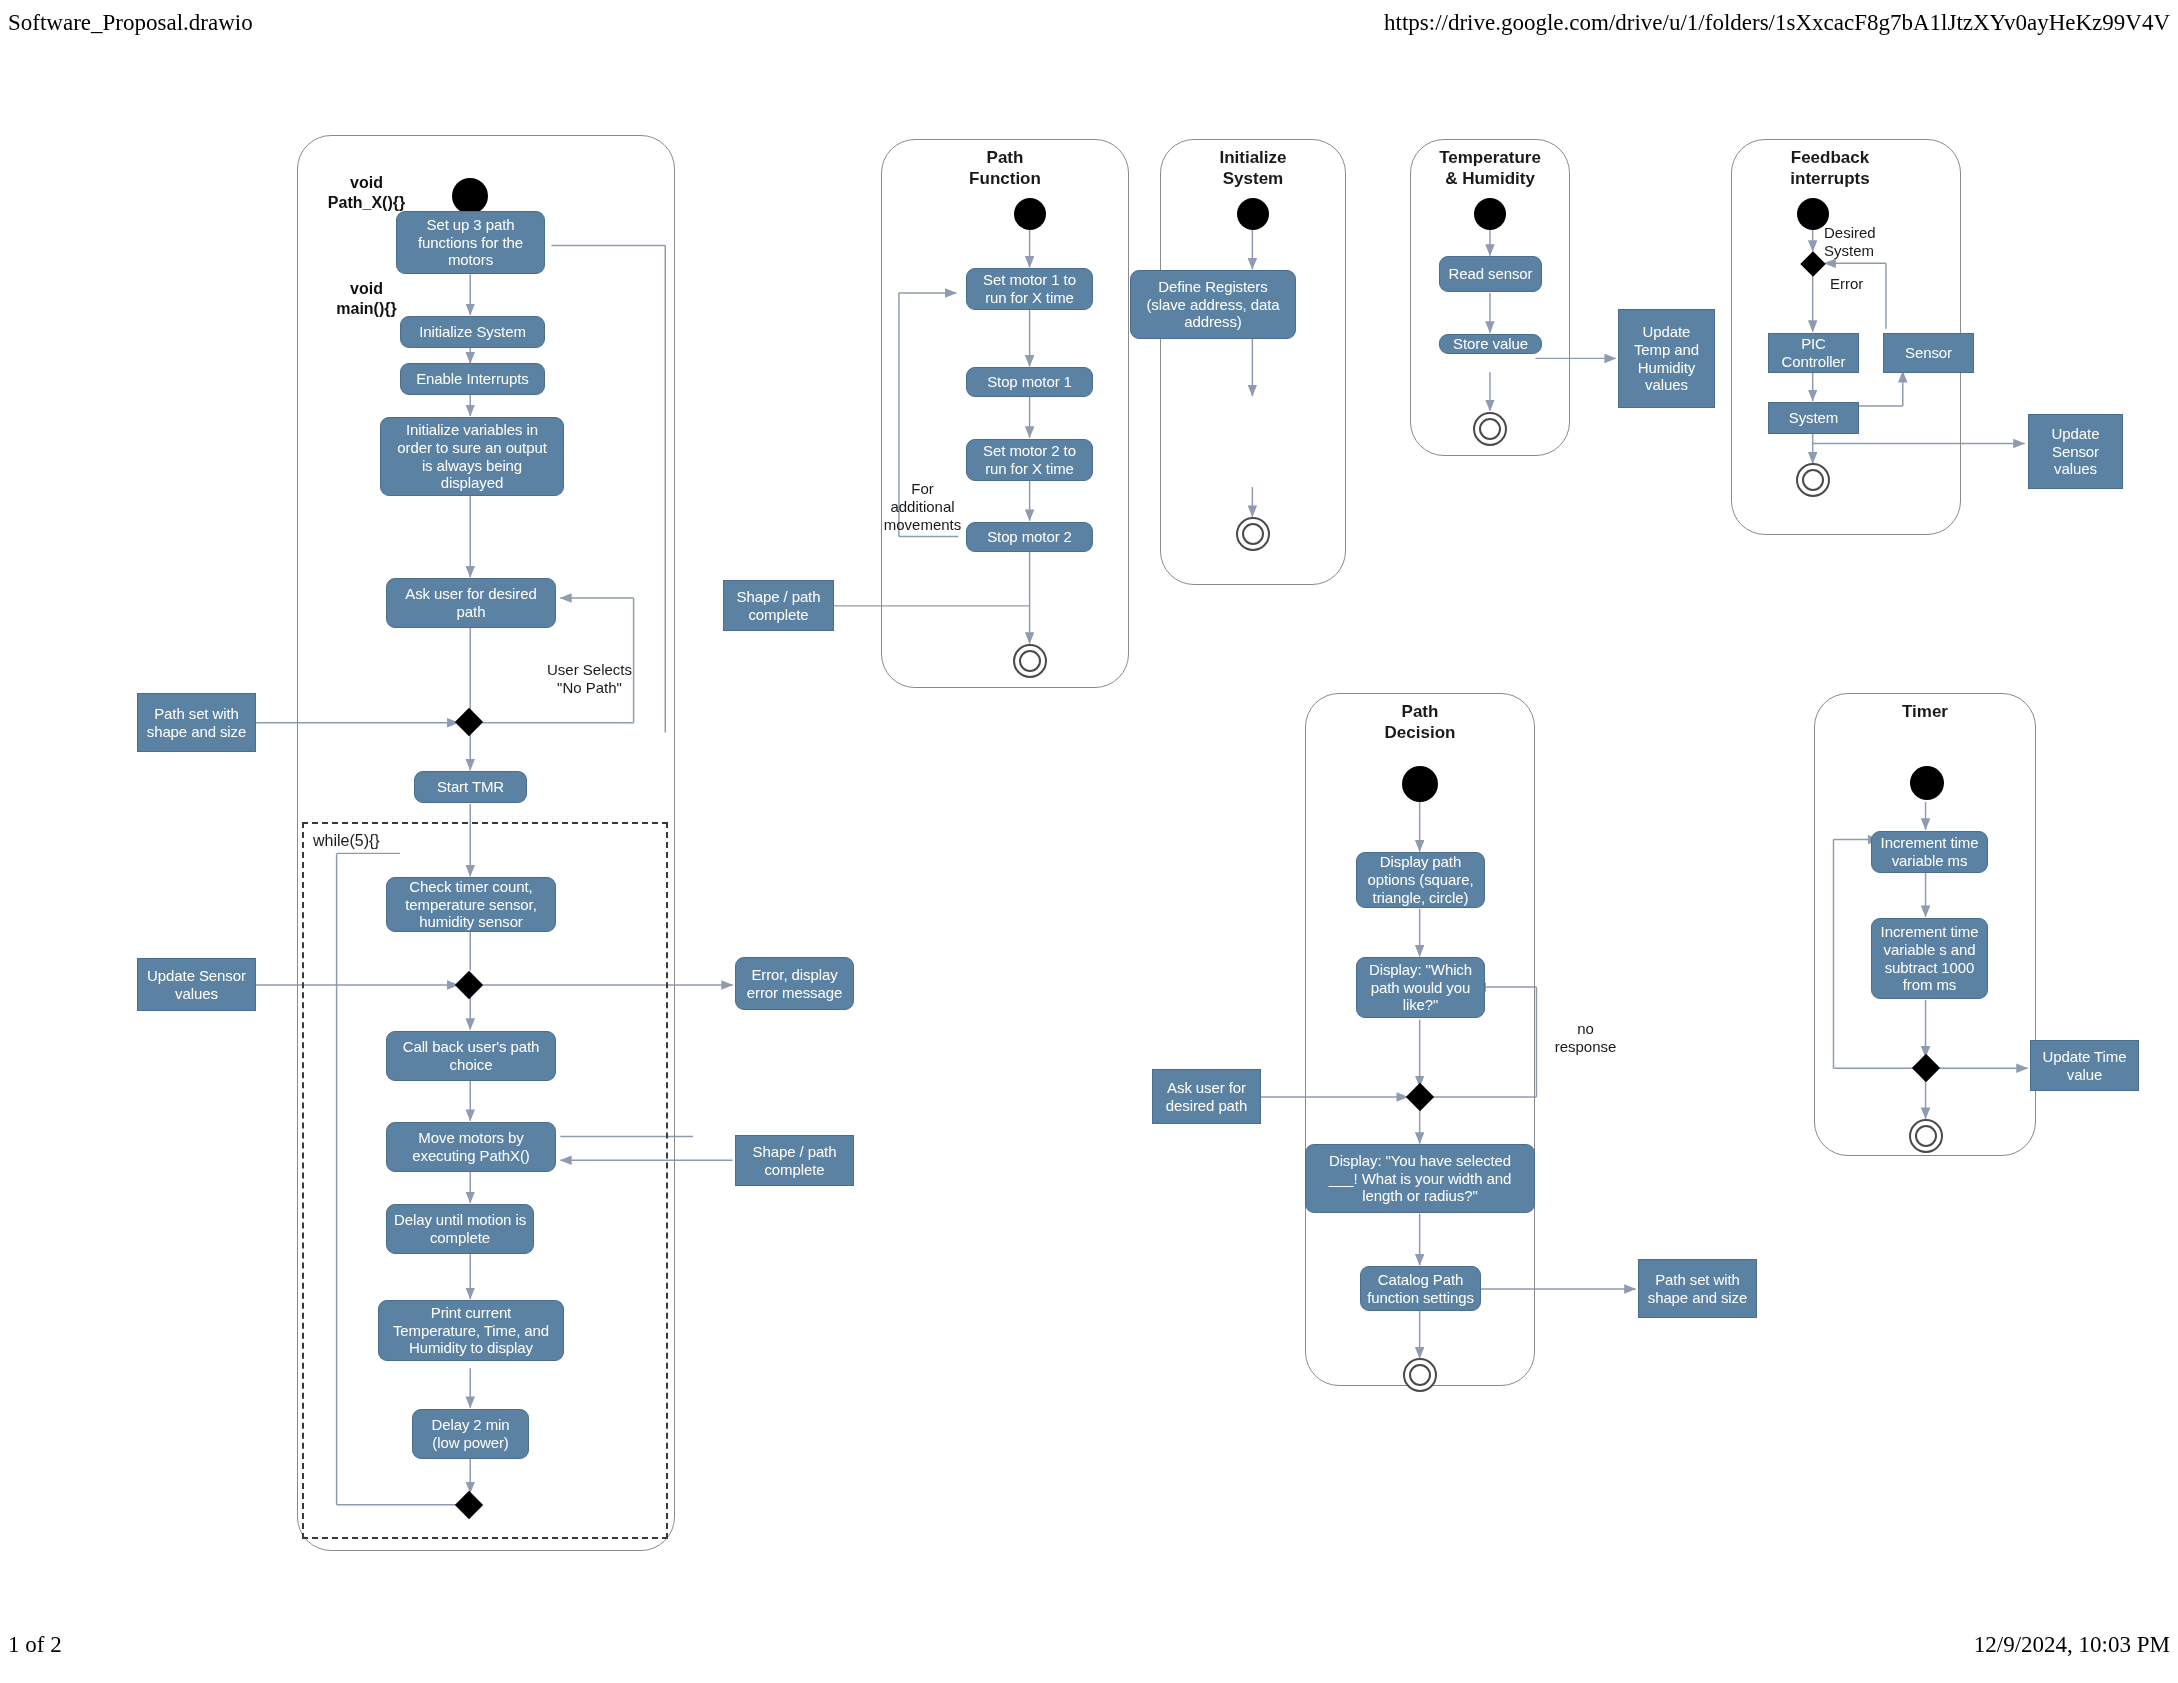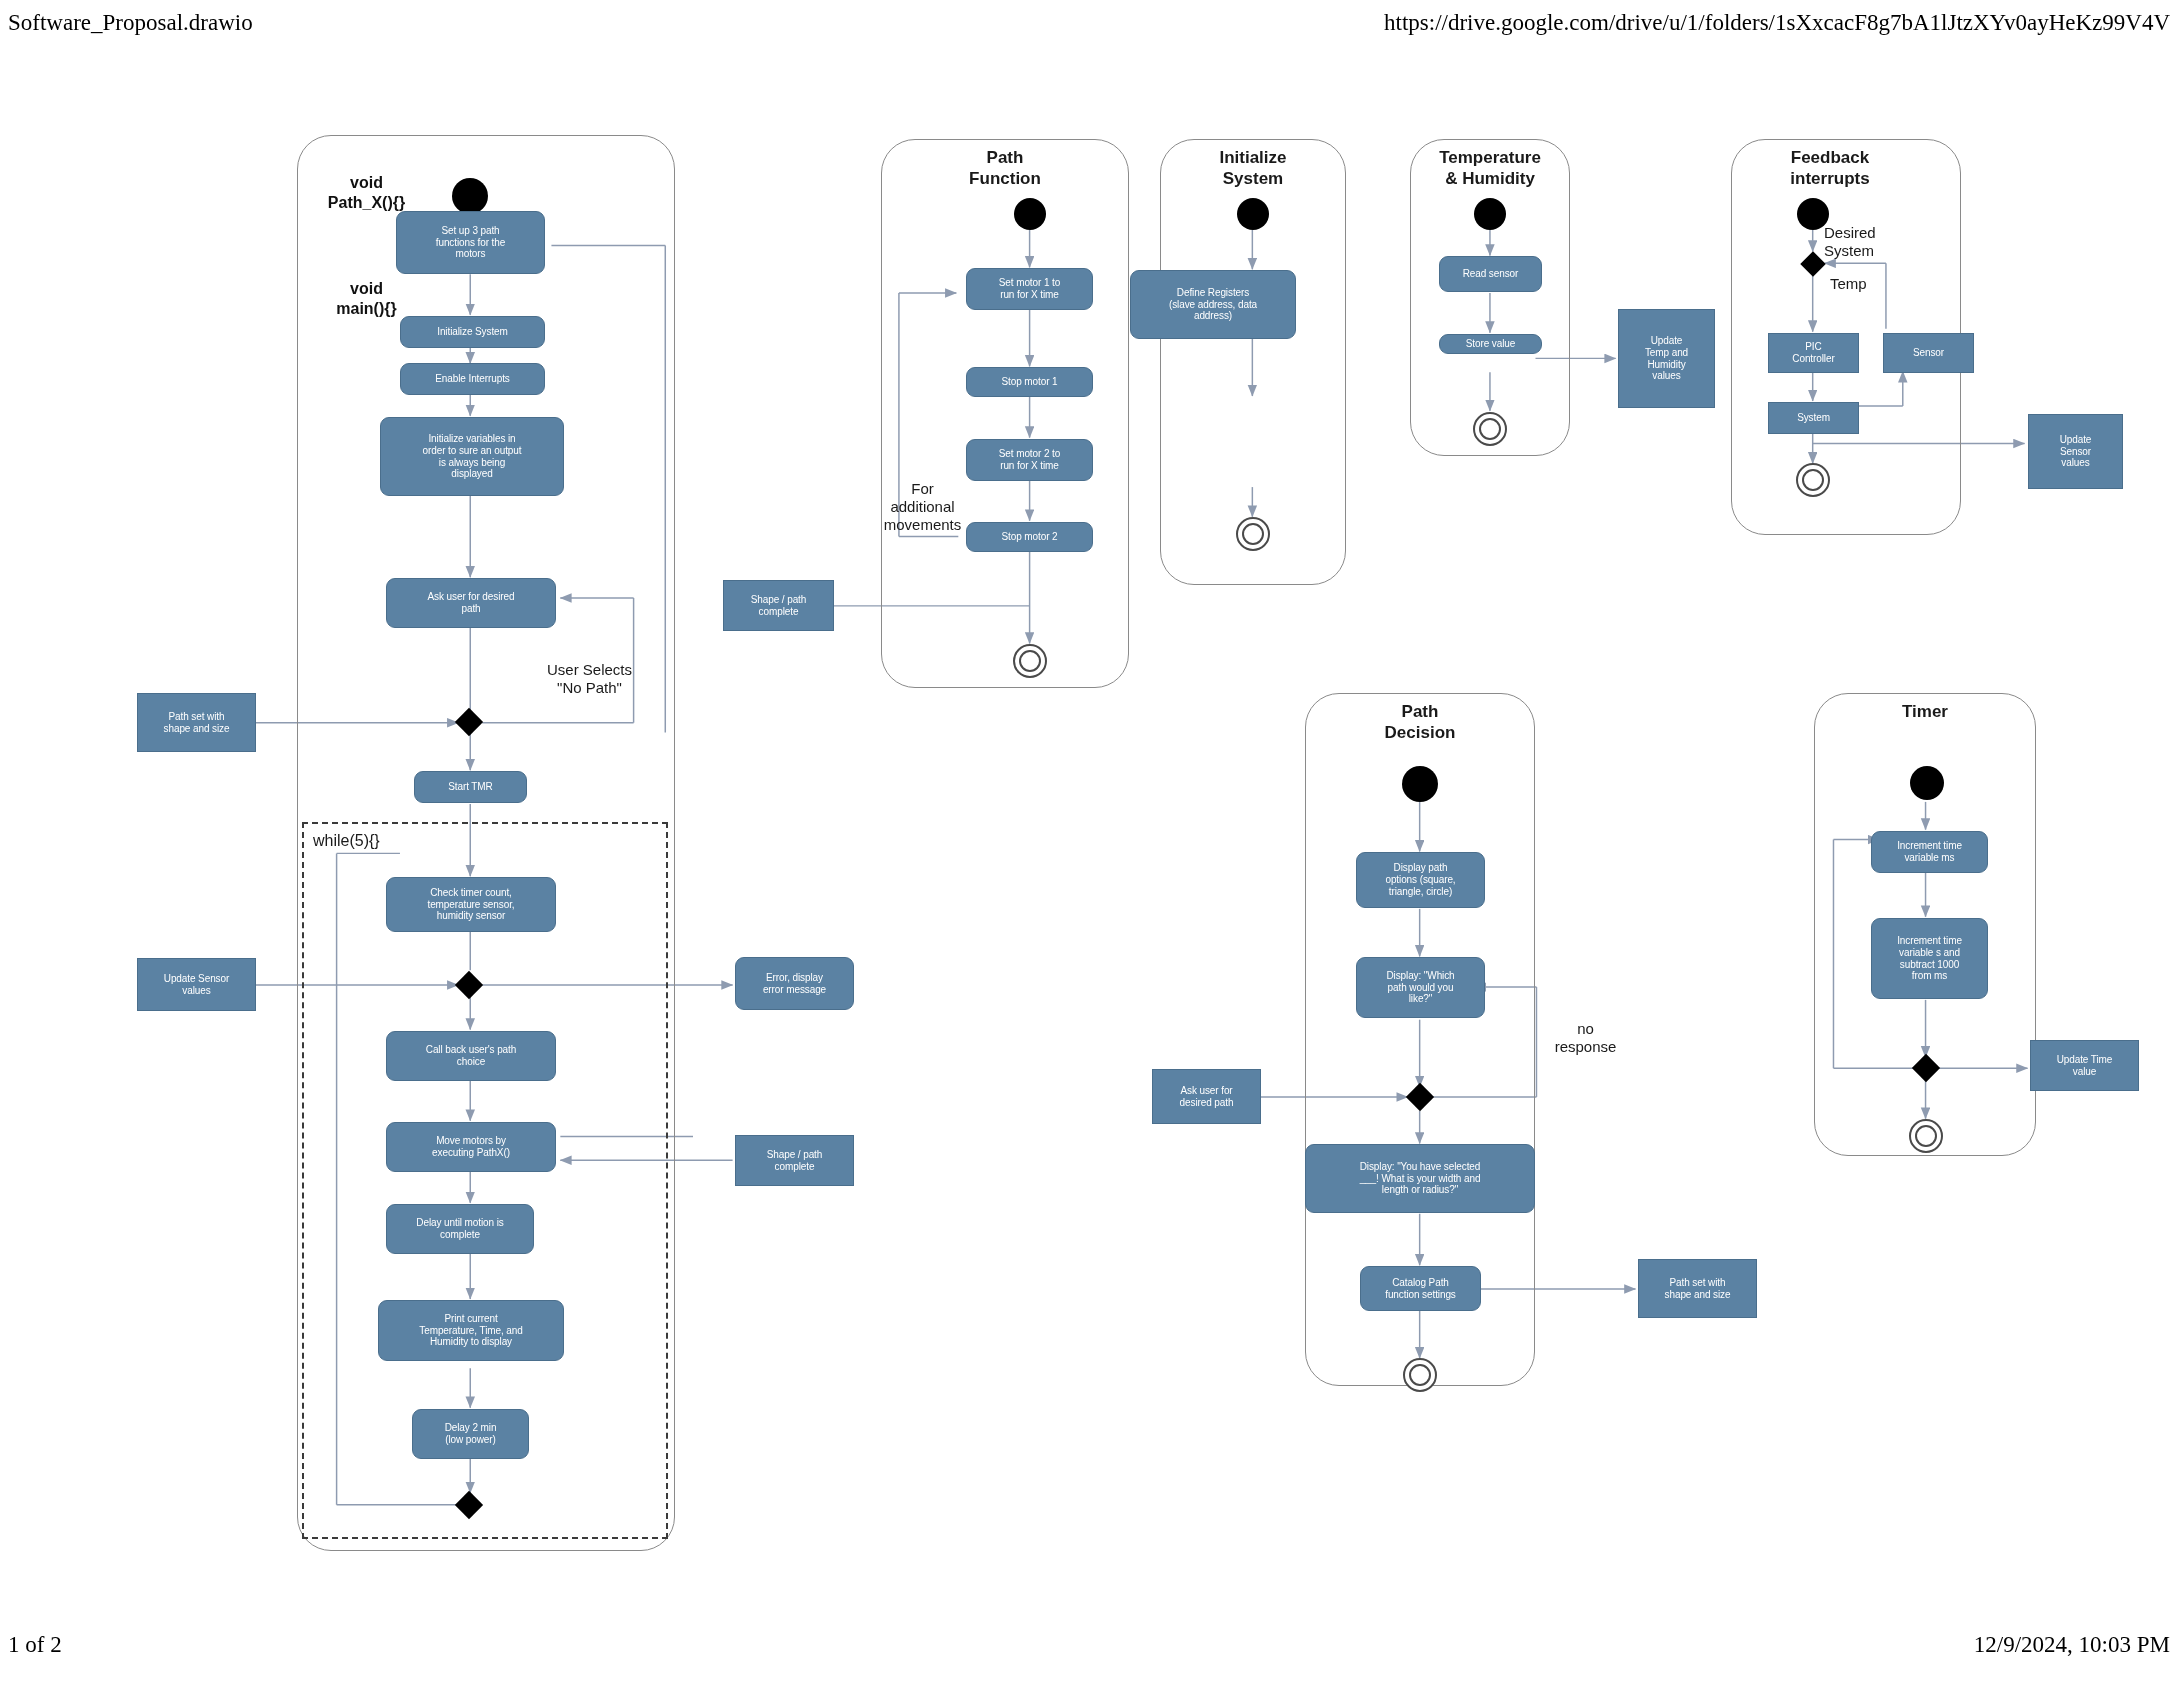--- a/index.html
+++ b/index.html
@@ -58,21 +58,21 @@
   }
 
   
   .node {
     position:absolute;
     background:#5b82a3;
     color:#ffffff;
     border:1px solid #4a6e8c;
     border-radius:9px;
     font-family:"Liberation Sans", sans-serif;
-    font-size:10px;
+    font-size:15px;
     line-height:1.18;
     text-align:center;
     display:flex;
     align-items:center;
     justify-content:center;
     padding:2px 4px;
     box-sizing:border-box;
     white-space:pre-line;
     letter-spacing:-0.1px;
   }
@@ -358,21 +358,21 @@
   <div class="frame" style="left:1731px; top:139px; width:230px; height:396px;"></div>
   <div class="frame-title" style="left:1731px; top:147px; width:198px; text-align:center;">Feedback
 interrupts</div>
 
   <div class="start-node" style="left:1797px; top:198px; width:32px; height:32px;"></div>
 
   <div class="merge-node" style="left:1804px; top:255px; width:18px; height:18px;"></div>
 
   <div class="edge-label" style="left:1824px; top:224px; width:103px; text-align:left;">Desired
 System</div>
-  <div class="edge-label" style="left:1830px; top:275px; width:89px; text-align:left;">Temp</div>
+  <div class="edge-label" style="left:1830px; top:275px; width:89px; text-align:left;">Error</div>
 
   <div class="node sharp" style="left:1768px; top:333px; width:91px; height:40px;">PIC
 Controller</div>
   <div class="node sharp" style="left:1883px; top:333px; width:91px; height:40px;">Sensor</div>
   <div class="node sharp" style="left:1768px; top:402px; width:91px; height:32px;">System</div>
 
   <div class="end-node" style="left:1796px; top:463px; width:34px; height:34px;"></div>
 
   <div class="node sharp" style="left:2028px; top:414px; width:95px; height:75px;">Update
 Sensor

